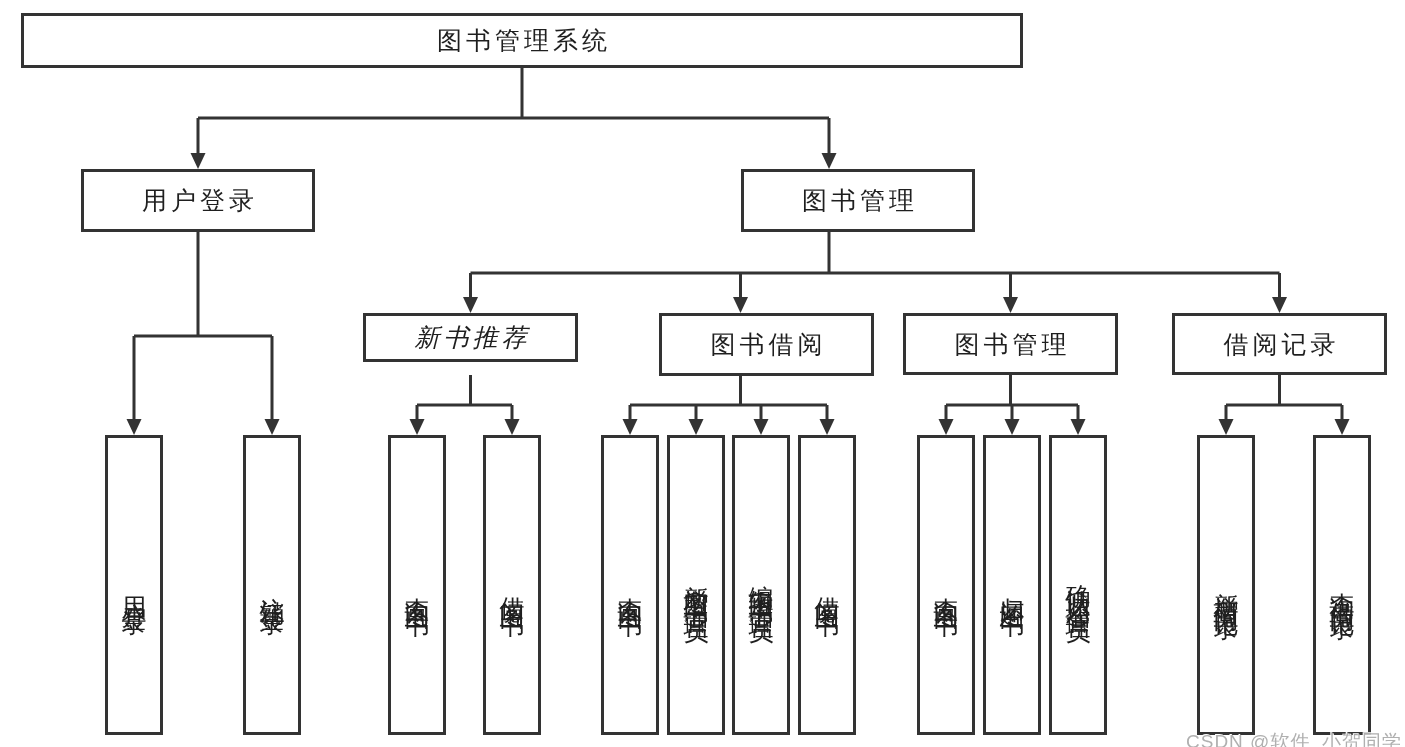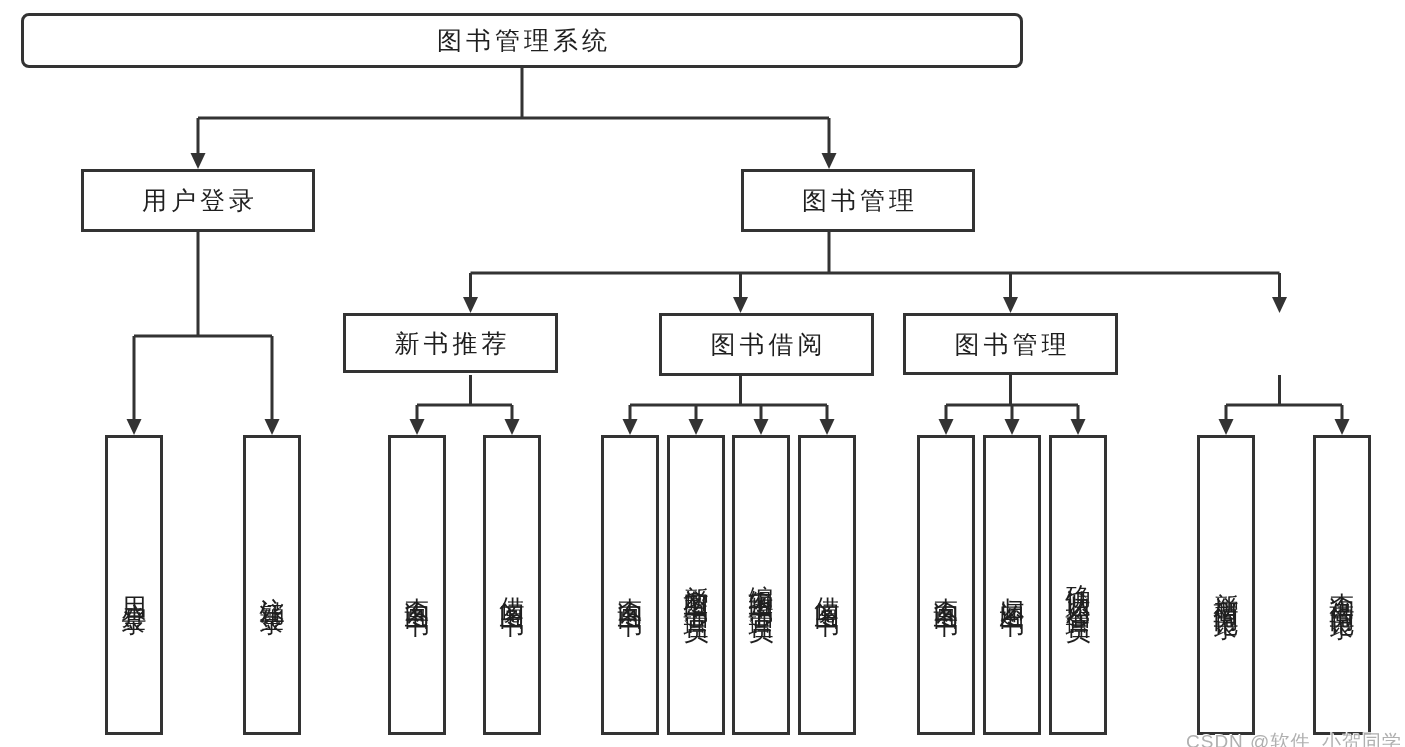--- a/index.html
+++ b/index.html
@@ -19,24 +19,24 @@
     writing-mode:vertical-rl;text-orientation:mixed;
     font-size:25px;line-height:1;letter-spacing:5px;
     transform:translateY(2px);
   }
   .watermark{
     position:absolute;z-index:3;font-size:19px;letter-spacing:1px;
     color:#b0b0b0;white-space:nowrap;
     text-shadow:1px 1px 0 #ffffff,-1px -1px 0 #ffffff;
   }
   
-  #root   {left:21px;  top:13px;  width:1002px;height:55px;border-radius:8px;}
+  #root   {left:21px;  top:13px;  width:1002px;height:55px;}
   #l2-0   {left:81px;  top:169px; width:234px; height:63px;}
   #l2-1   {left:712px; top:169px; width:234px; height:63px;margin-left:29px;}
-  #l3-0   {left:343px; top:313px; width:215px; height:60px;}
+  #l3-0   {left:363px; top:313px; width:215px; height:49px;font-style:italic;}
   #l3-1   {left:659px; top:313px; width:215px; height:63px;}
   #l3-2   {left:903px; top:313px; width:215px; height:62px;}
   #l3-3   {left:1172px;top:313px; width:215px; height:62px;}
   .leaf   {top:435px;width:58px;height:300px;}
   #lf-a0{left:105px;} #lf-a1{left:243px;}
   #lf-b0{left:388px;} #lf-b1{left:483px;}
   #lf-c0{left:601px;} #lf-c1{left:667px;} #lf-c2{left:732px;} #lf-c3{left:798px;}
   #lf-d0{left:917px;} #lf-d1{left:983px;} #lf-d2{left:1049px;}
   #lf-e0{left:1197px;} #lf-e1{left:1313px;}
   .watermark{left:1186px;top:729px;}
@@ -92,20 +92,23 @@
 
   <div class="node" id="l3-0">
     <span class="lbl">新书推荐</span>
   </div>
   <div class="node" id="l3-1">
     <span class="lbl">图书借阅</span>
   </div>
   <div class="node" id="l3-2">
     <span class="lbl">图书管理</span>
   </div>
+  <div class="node" id="l3-3">
+    <span class="lbl">借阅记录</span>
+  </div>
 
   <div class="vnode leaf" id="lf-a0">
     <span class="lbl">用户登录</span>
   </div>
   <div class="vnode leaf" id="lf-a1">
     <span class="lbl">注销登录</span>
   </div>
 
   <div class="vnode leaf" id="lf-b0">
     <span class="lbl">查询图书</span>

